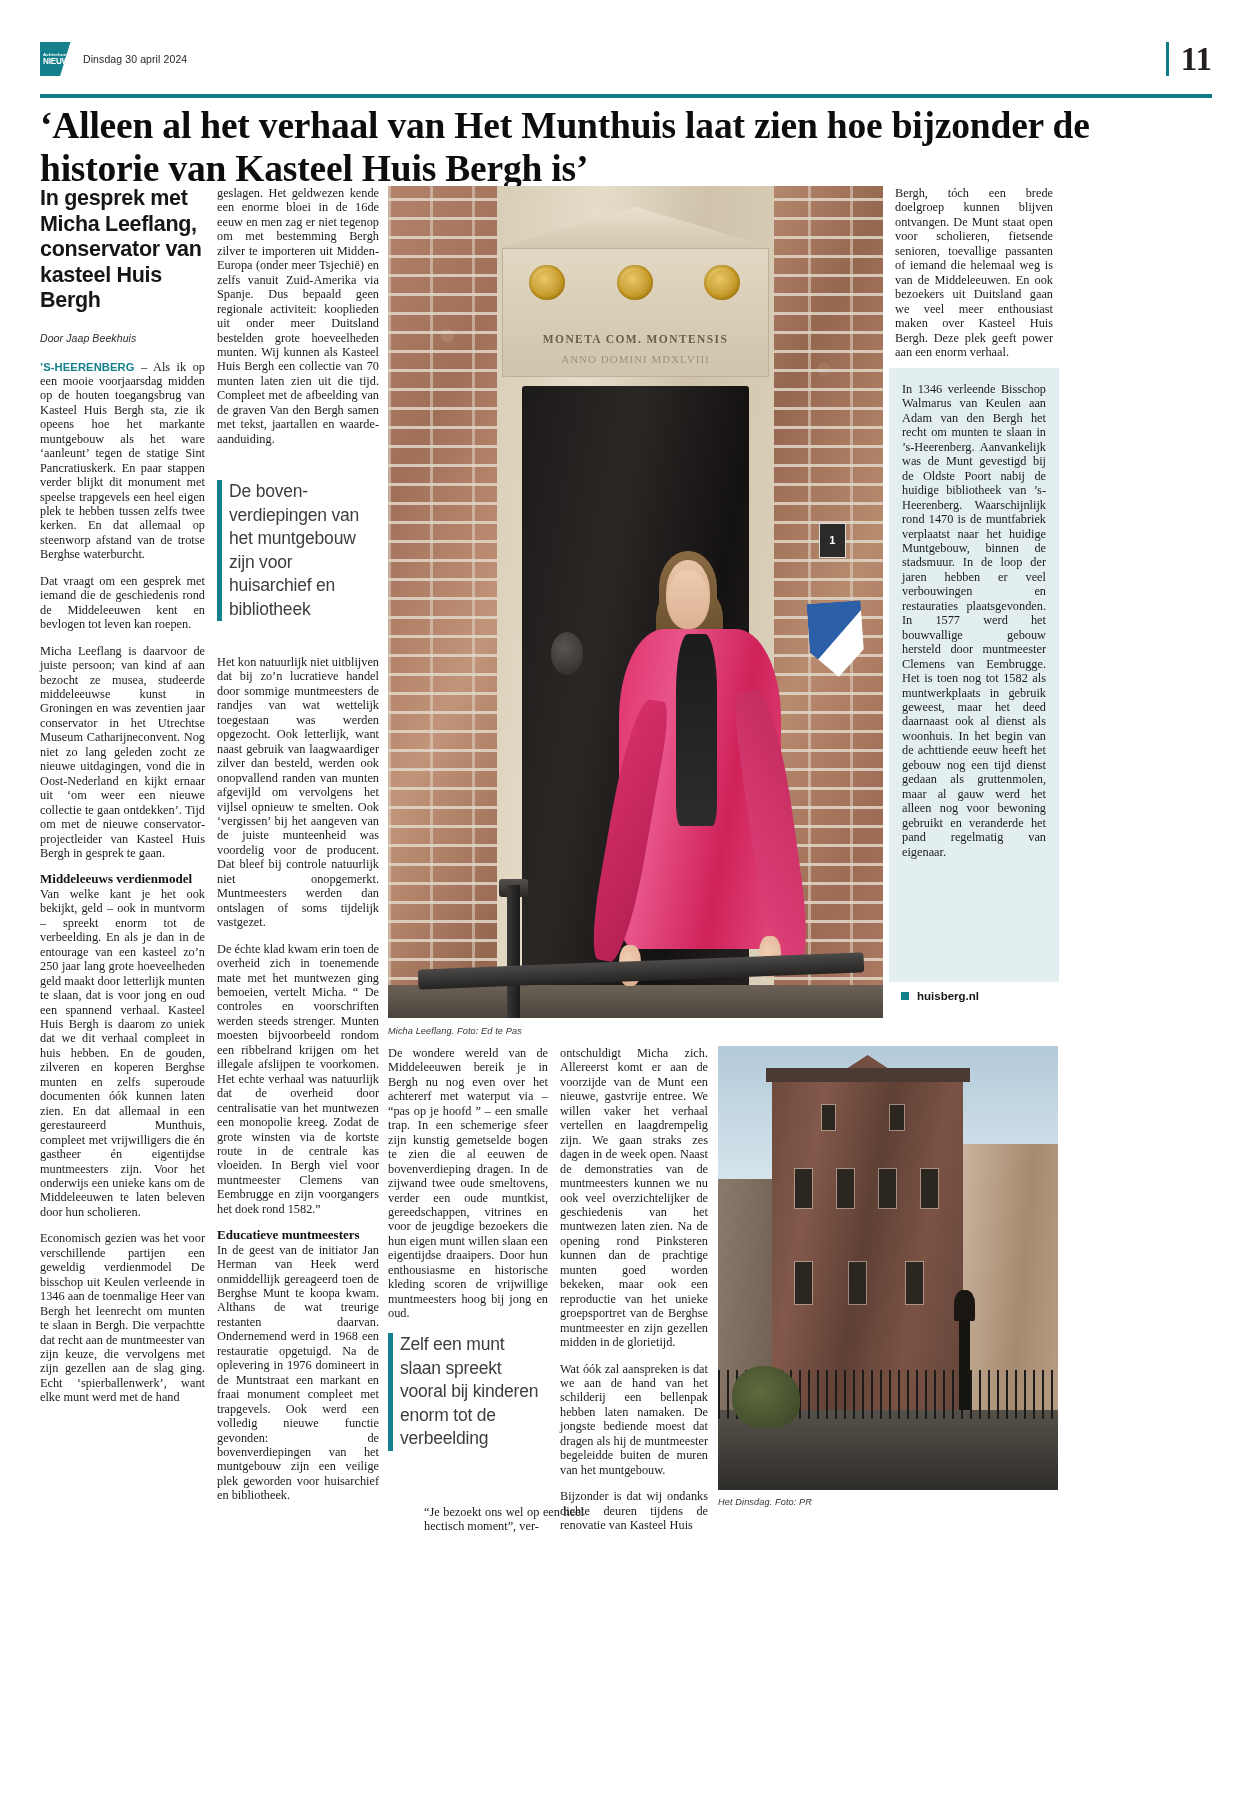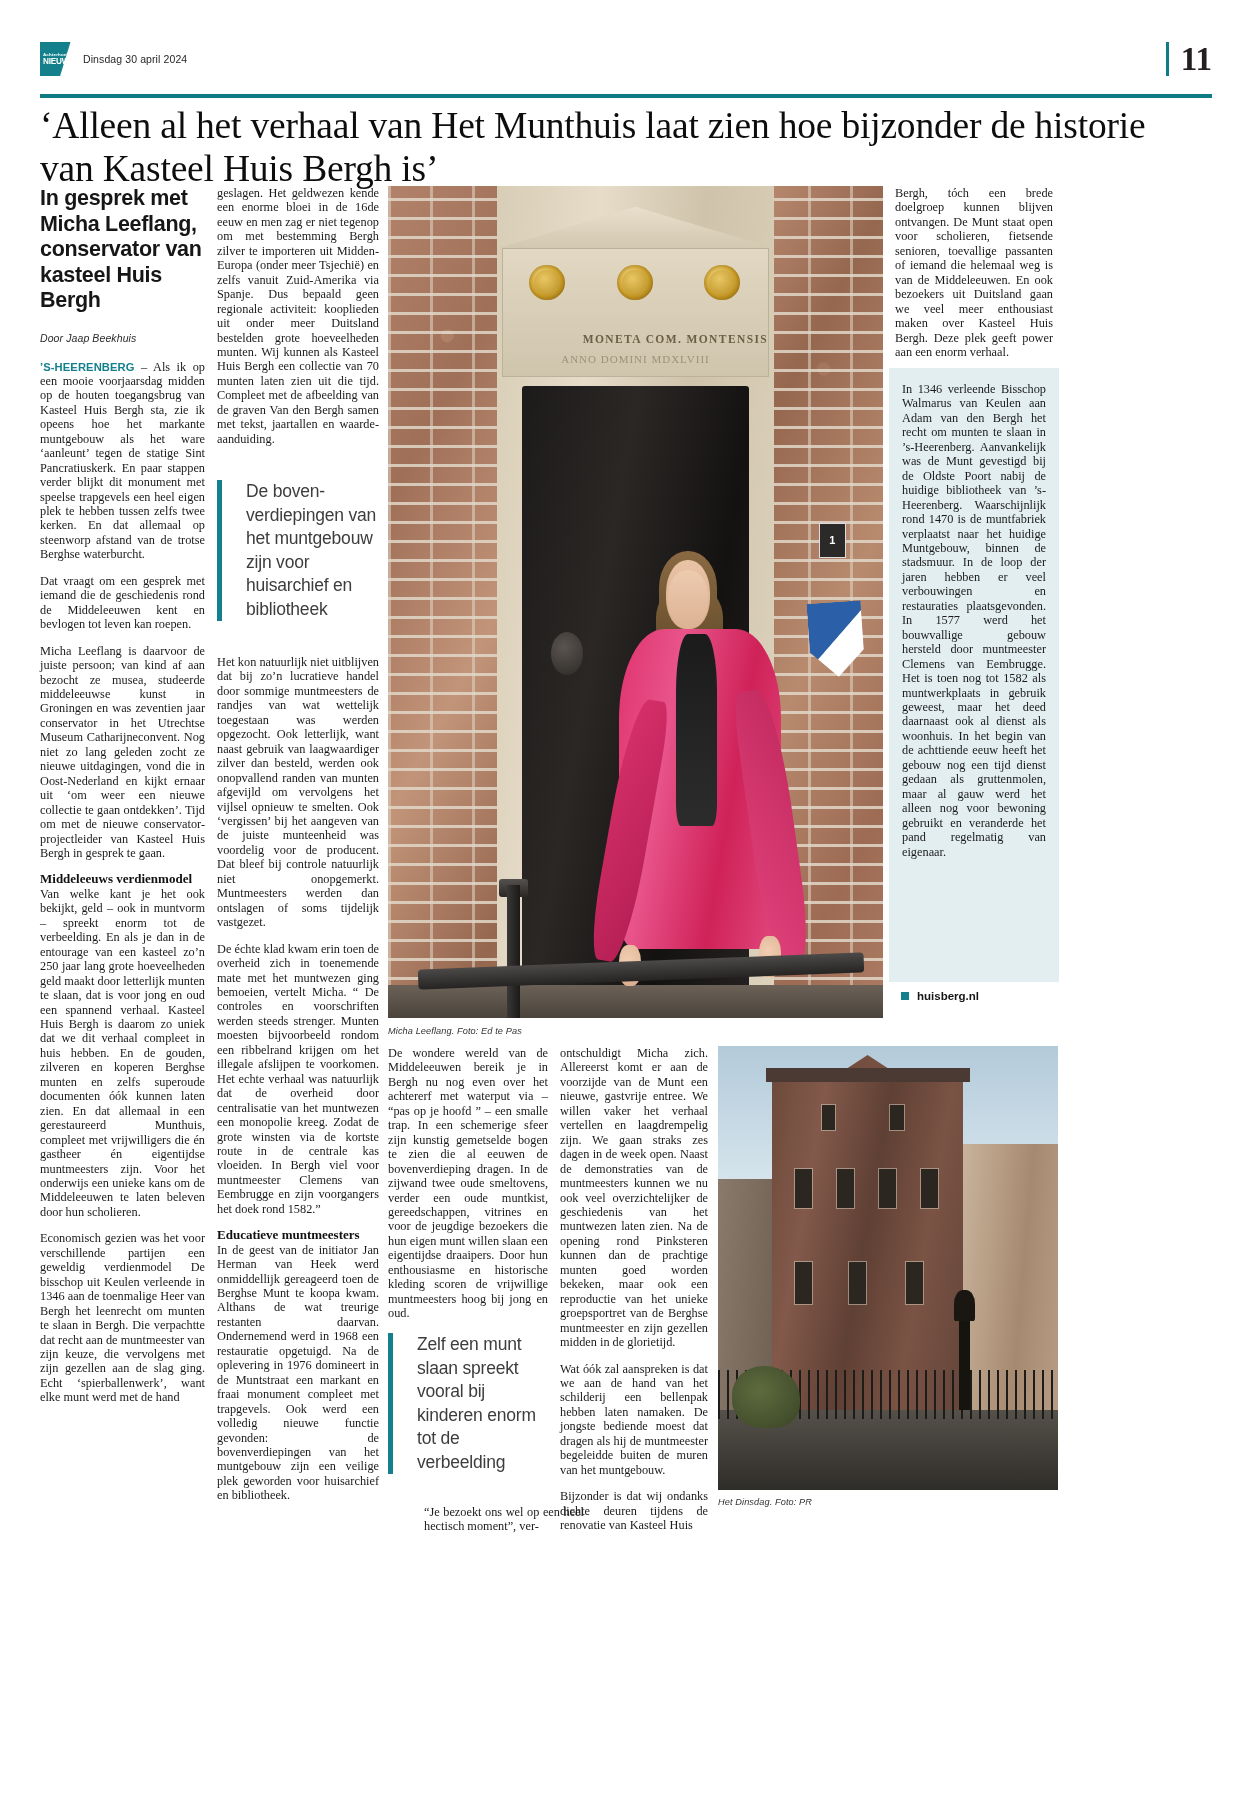--- a/index.html
+++ b/index.html
@@ -101,21 +101,21 @@
     width: 1172px; height: 4px;
     background: #0e7b86;
   }
 
   
   .headline {
     position: absolute;
     left: 40px; top: 104px;
     width: 1120px;
     font-family: "Liberation Serif", serif;
-    font-weight: normal;
+    font-weight: bold;
     font-size: 37.5px;
     line-height: 43px;
     color: #0d0d0d;
     letter-spacing: -0.2px;
   }
 
   
   .col { position: absolute; }
   .body-text {
     font-family: "Liberation Serif", serif;
@@ -154,21 +154,21 @@
     font-family: "Liberation Serif", serif;
     font-weight: bold;
     font-size: 13px;
     color: #111;
   }
 
   
   .pullquote {
     position: absolute;
     display: flex;
-    gap: 24px;
+    gap: 7px;
   }
   .pq-bar {
     width: 5px;
     background: #14808d;
     flex: 0 0 5px;
   }
   .pq-text {
     font-family: "Liberation Sans", sans-serif;
     font-size: 17.5px;
     line-height: 23.5px;
@@ -249,21 +249,21 @@
   }
   .med-inner {
     position: absolute; inset: 14%;
     border-radius: 50%;
     background: radial-gradient(circle at 40% 35%, #e9c764, #b88c20);
   }
   .plaque-text {
     position: absolute;
     left: 0; right: 0;
     top: 66%;
-    text-align: right;
+    text-align: center;
     font-family: "Liberation Serif", serif;
     font-size: 11.5px;
     letter-spacing: 1.4px;
     color: #6b5f46;
     font-weight: bold;
   }
   .plaque-text2 {
     position: absolute;
     left: 0; right: 0;
     top: 82%;

